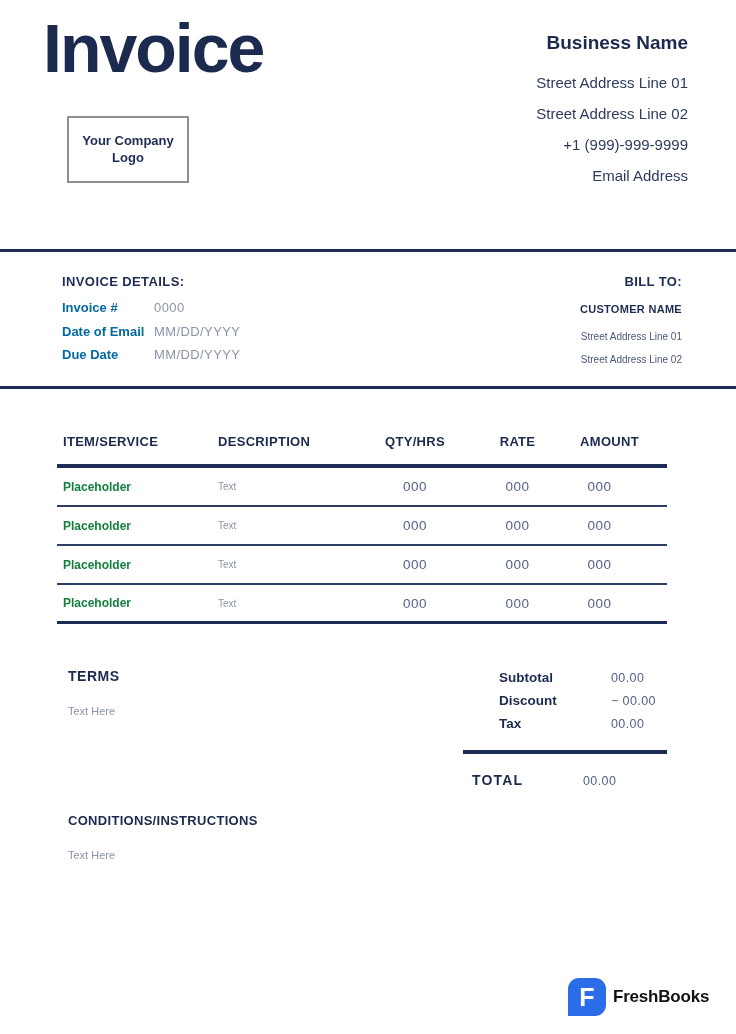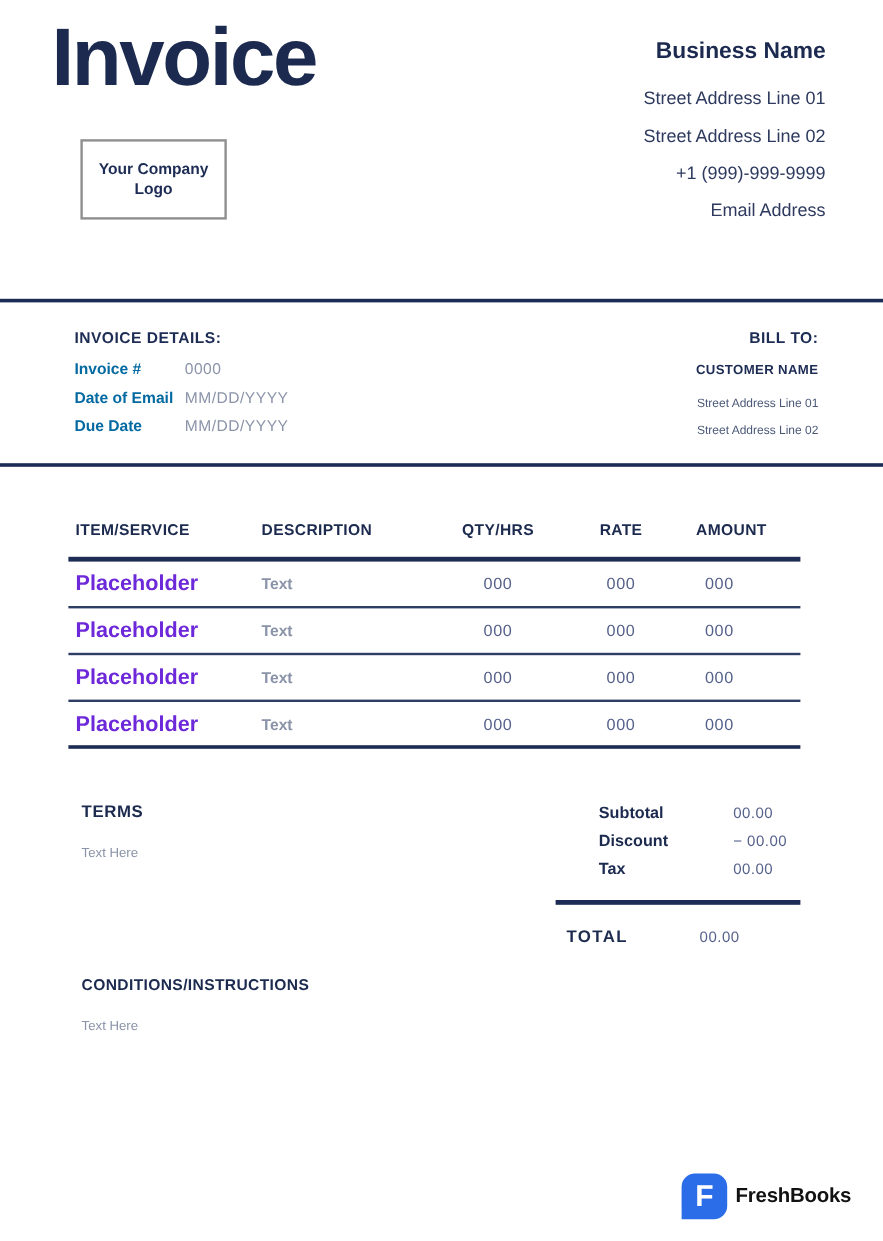--- a/index.html
+++ b/index.html
@@ -59,22 +59,22 @@
   .t-grid { display:grid; grid-template-columns:158px 150px 100px 105px 97px; align-items:center; }
   .t-head { border-bottom:4px solid #1d2c54; padding-bottom:15px; }
   .t-head .th { font-size:13px; font-weight:700; letter-spacing:.3px; color:#1b2a4e; }
   .t-row { height:39px; border-bottom:2px solid #2e3d63; }
   .t-row:last-child { border-bottom:3px solid #1d2c54; }
   .c1 { padding-left:6px; text-align:left; }
   .c2 { padding-left:3px; text-align:left; }
   .c3, .c4, .c5 { text-align:center; }
   .t-head .c5 { padding-right:18px; }
   .t-row .c5 { padding-right:38px; }
-  .cell-item { font-size:18px; font-weight:700; color:#6d28d9; }
-  .cell-desc { font-size:13px; color:#8a93a8;font-weight:bold; }
+  .cell-item { font-size:12px; font-weight:700; color:#15803d; }
+  .cell-desc { font-size:10px; color:#8a93a8; }
   .cell-num { font-size:13.5px; color:#55618a; letter-spacing:.5px; }
 
   
   .terms-block { position:absolute; left:68px; top:668px; }
   .section-heading { font-size:14px; font-weight:700; letter-spacing:.5px; color:#1b2a4e; }
   .placeholder-text { font-size:11px; color:#8a93a8; margin-top:21px; }
   .conditions-block { position:absolute; left:68px; top:813px; }
   .conditions-block .section-heading { font-size:13px; letter-spacing:.3px; }
 
   

